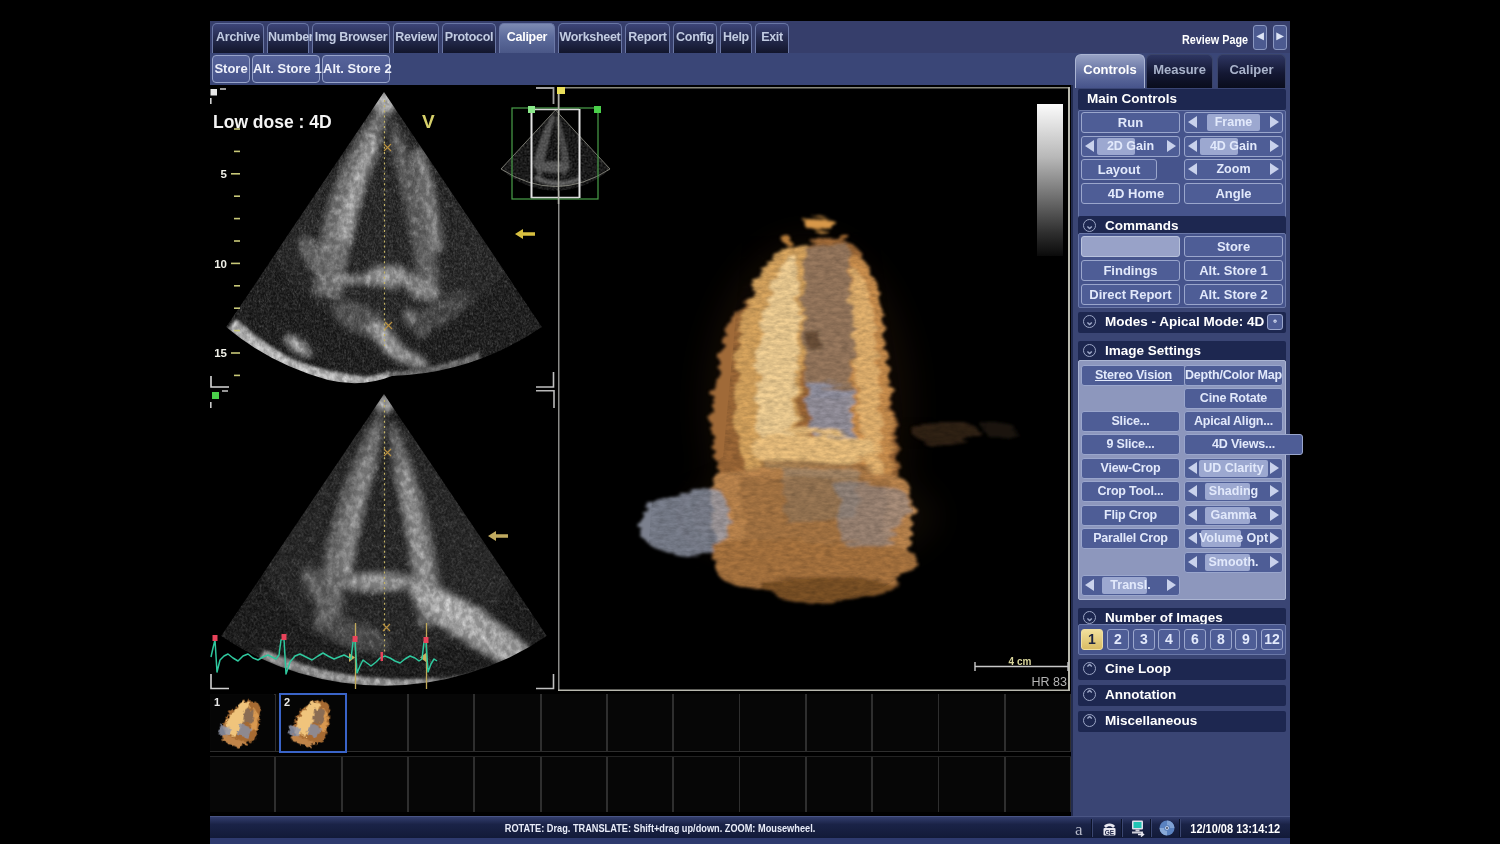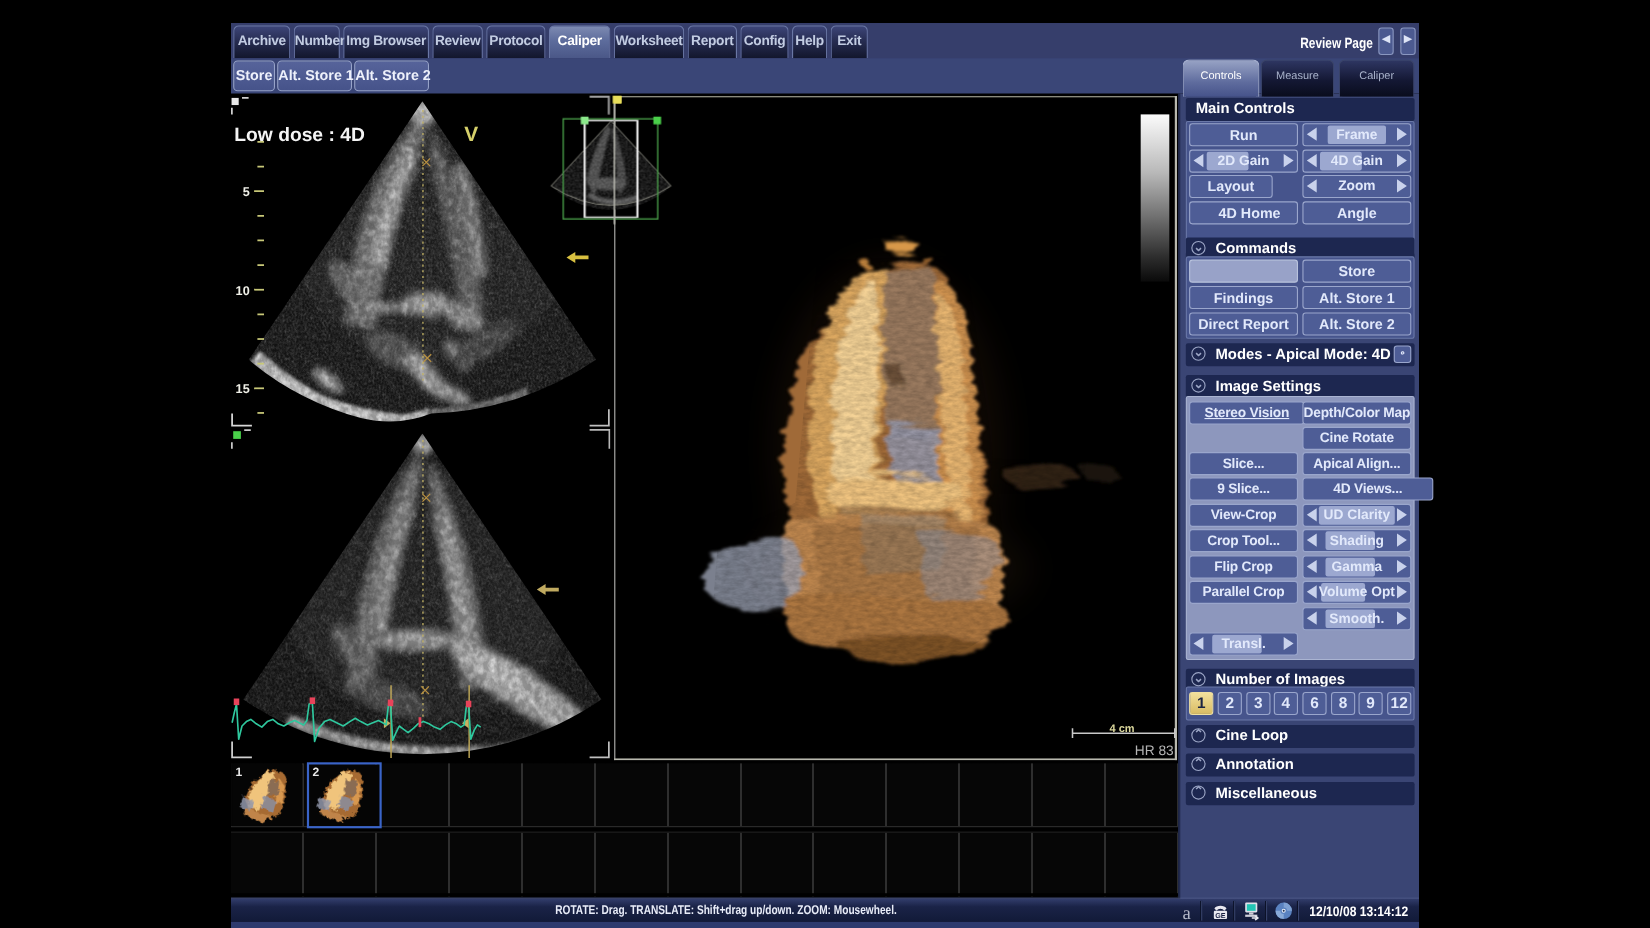--- a/index.html
+++ b/index.html
@@ -31,21 +31,21 @@
 #subrow { position:absolute; left:0; top:32px; width:1080px; height:32px; }
 .stab { position:absolute; top:2px; height:28px; white-space:nowrap; border-radius:4px;
   background:linear-gradient(#56639a 0%, #46538a 100%); border:1px solid #97a3c9;
   color:#eef1fb; font-size:13px; font-weight:bold; text-align:center; line-height:26px; }
 #reviewpage { position:absolute; left:109px; top:-53px; color:#fff; font-size:13.5px; font-weight:bold; white-space:nowrap; transform:scaleX(0.8); transform-origin:left center; }
 .arrbtn { position:absolute; top:-60px; width:14px; height:25px; border-radius:3px;
   background:#4c5a90; border:1px solid #8a97c0; color:#dde4f6; text-align:center; line-height:20px; font-size:10px; }
 
 
 #sidebar { position:absolute; left:863px; top:85px; width:217px; height:733px; background:#3a4574; }
-.sbtab { position:absolute; top:-31px; height:34px; white-space:nowrap; border-radius:6px 6px 0 0; font-size:10px; font-weight:normal;
+.sbtab { position:absolute; top:-31px; height:34px; white-space:nowrap; border-radius:6px 6px 0 0; font-size:13px; font-weight:bold;
   text-align:center; line-height:29px; }
 .sbtab.sel { background:linear-gradient(#97a2c4 0%, #5f6c9e 60%, #46538a 100%); color:#fff;
   border:1px solid #aab4d2; border-bottom:none; }
 .sbtab.uns { background:linear-gradient(#2e3662 0%, #141834 55%, #090c1c 100%); color:#aab4cc;
   border:1px solid #3a4468; border-bottom:none; }
 .sechead { position:absolute; left:5px; width:208px; height:21px; background:#1d2750; border-radius:2px;
   color:#fff; font-size:13.5px; font-weight:bold; }
 .sechead .txt { position:absolute; left:9px; top:2px; }
 .sechead .txt2 { position:absolute; left:27px; top:2px; }
 .circ { position:absolute; left:5px; top:3px; width:13px; height:13px; border-radius:50%;

